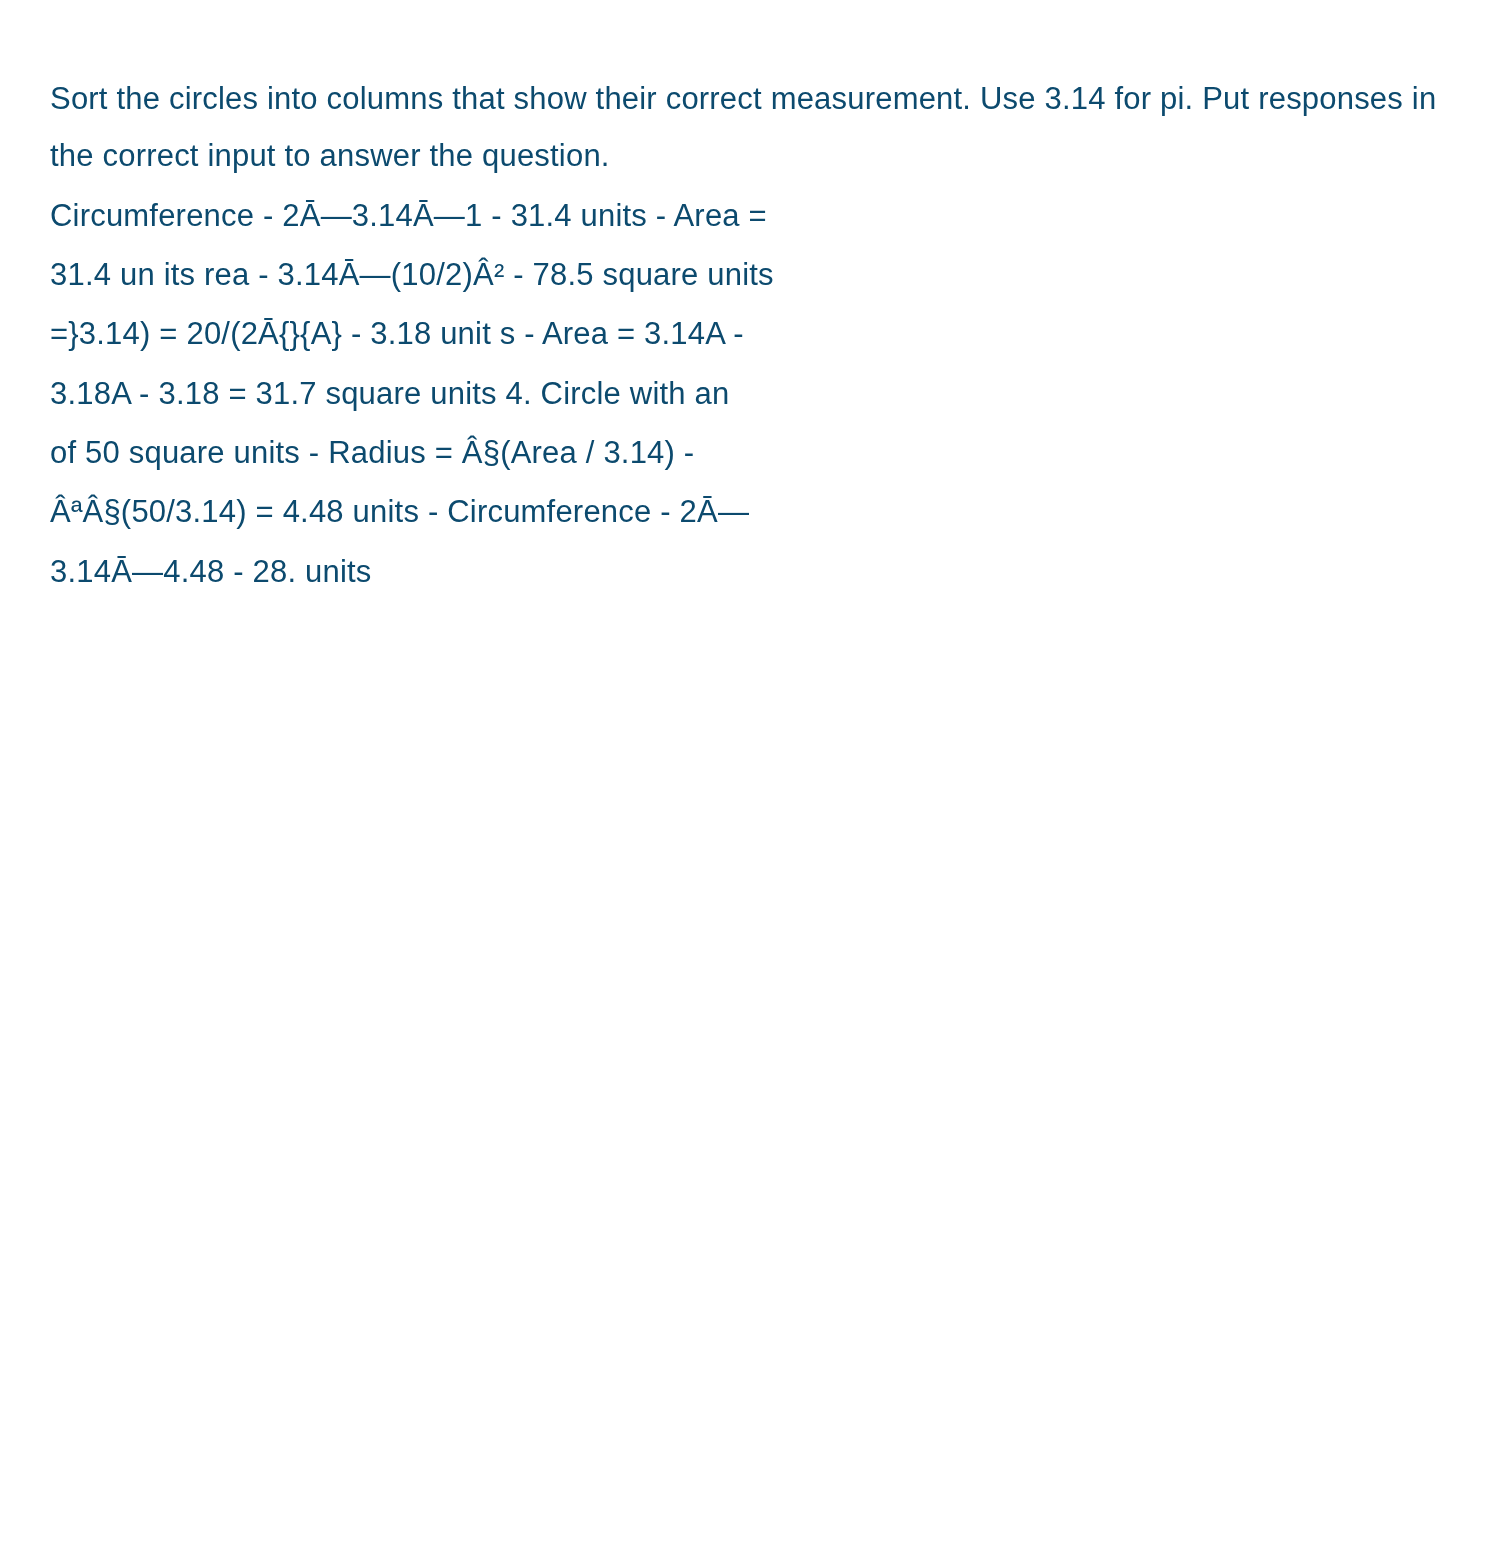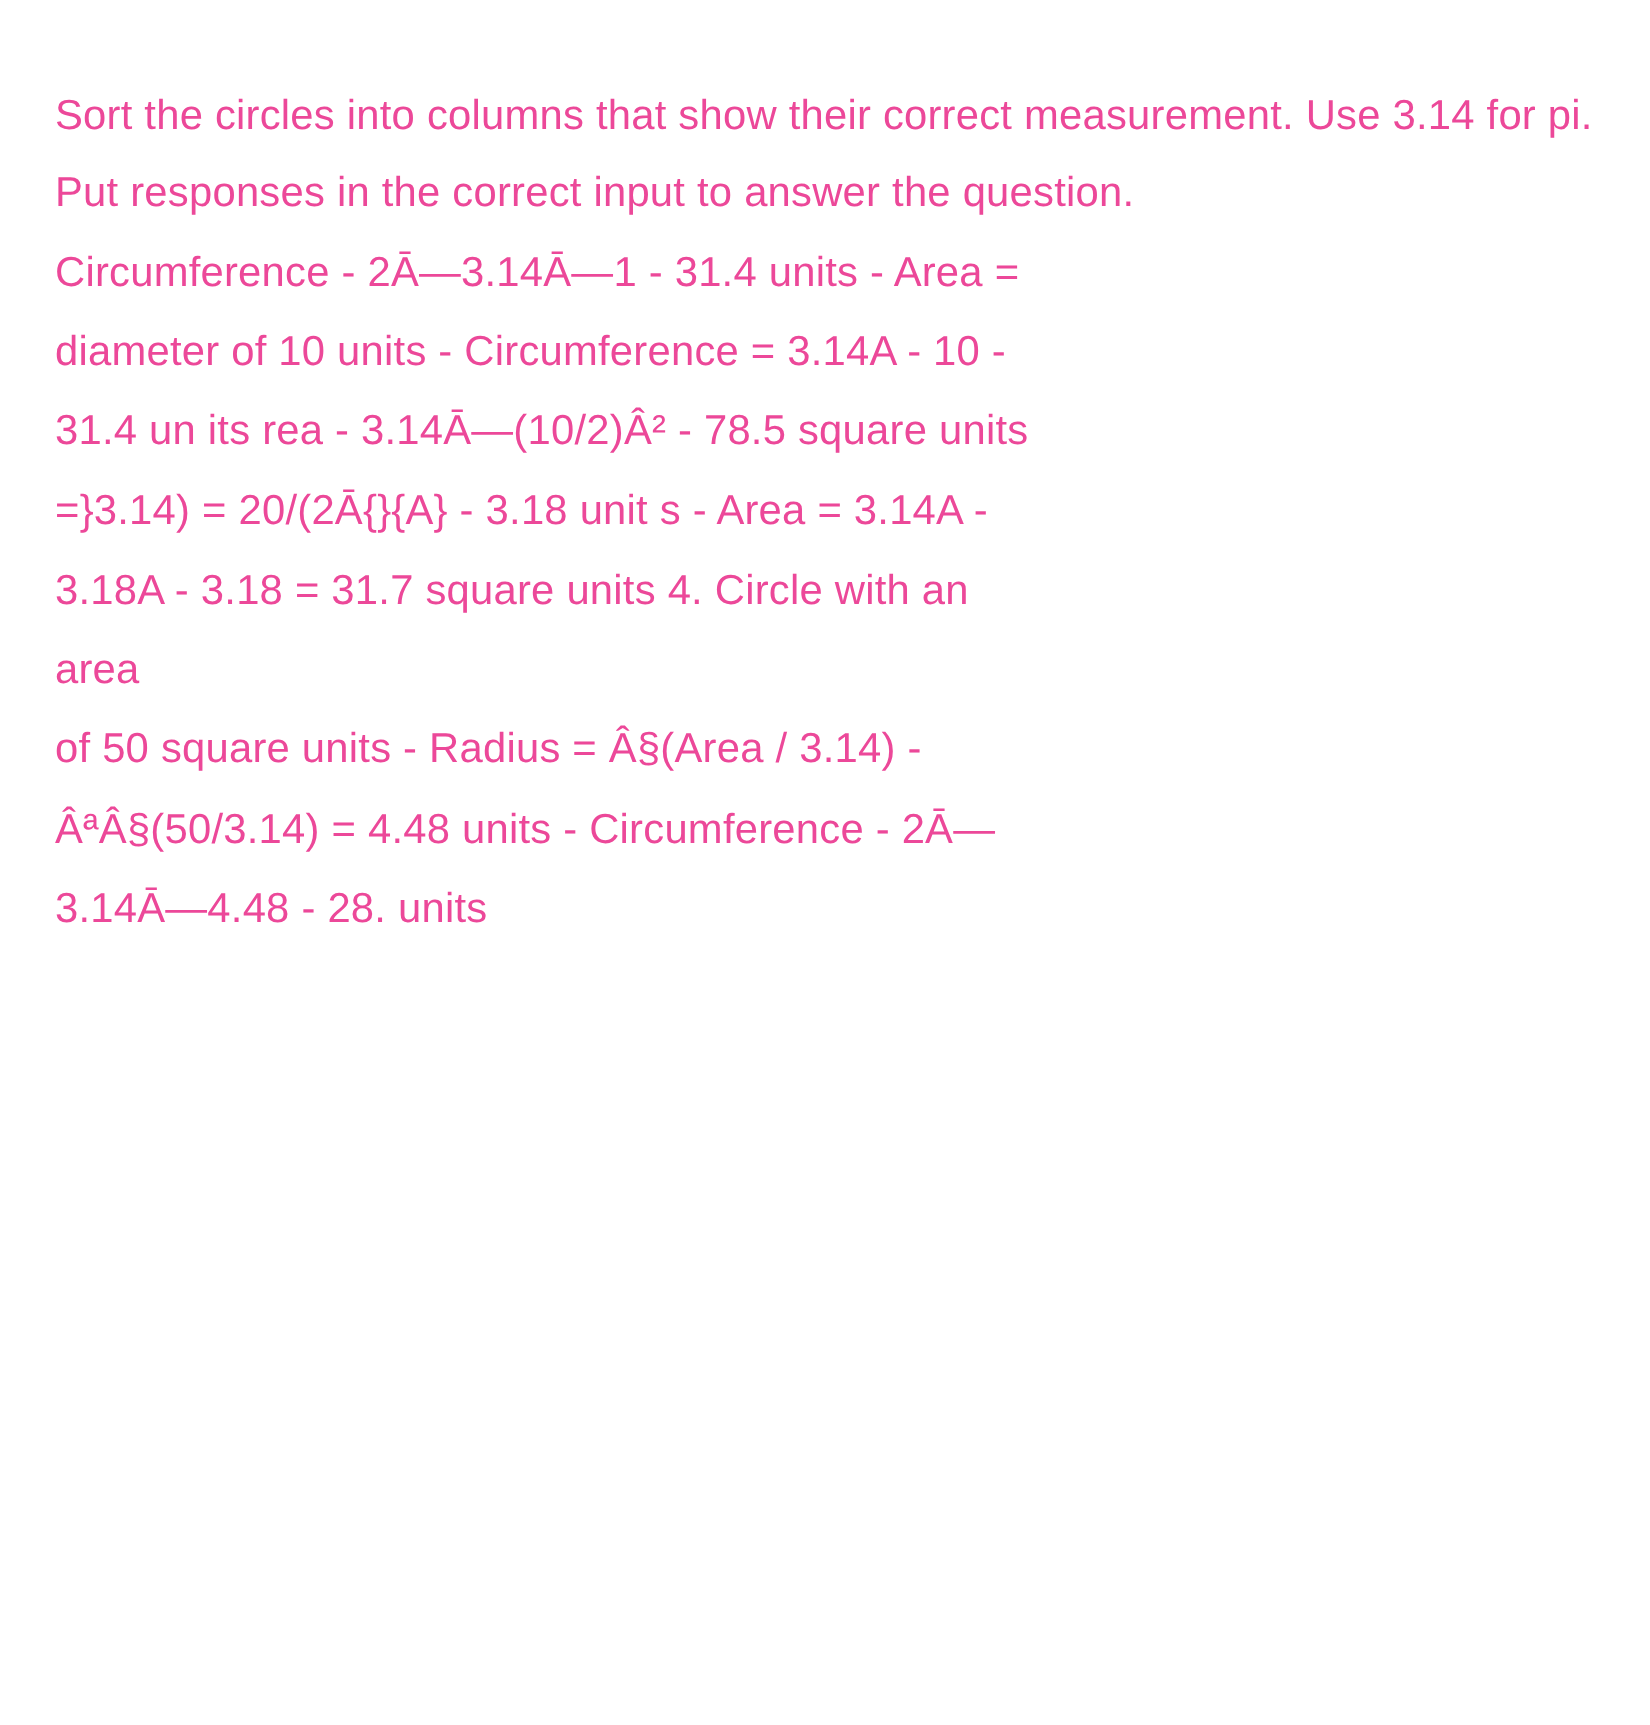--- a/index.html
+++ b/index.html
@@ -8,37 +8,35 @@
       box-sizing: border-box;
     }
     body {
       width: 1500px;
       height: 1568px;
       background: #ffffff;
       font-family: -apple-system, BlinkMacSystemFont, "Segoe UI", Helvetica, Arial, sans-serif;
       padding: 70px 50px 50px 50px;
     }
     .content {
-      font-size: 38px;
+      font-size: 31px;
       line-height: 1.85;
-      color: #ec4899;
+      color: #0c4a6e;
       font-weight: 400;
       letter-spacing: 0.2px;
     }
     .para {
       margin-bottom: 2px;
     }
   </style>
 </head>
 <body>
 
 <div class="content">
   <div class="para">Sort the circles into columns that show their correct measurement. Use 3.14 for pi. Put responses in the correct input to answer the question.</div>
   <div class="para">Circumference - 2Ā—3.14Ā—1 - 31.4 units - Area =</div>
-  <div class="para">diameter of 10 units - Circumference = 3.14A - 10 -</div>
   <div class="para">31.4 un its rea - 3.14Ā—(10/2)Â² - 78.5 square units</div>
   <div class="para">=}3.14) = 20/(2Ā{}{A} - 3.18 unit s - Area = 3.14A -</div>
   <div class="para">3.18A - 3.18 = 31.7 square units 4. Circle with an</div>
-  <div class="para">area</div>
   <div class="para">of 50 square units - Radius = Â§(Area / 3.14) -</div>
   <div class="para">ÂªÂ§(50/3.14) = 4.48 units - Circumference - 2Ā—</div>
   <div class="para">3.14Ā—4.48 - 28. units</div>
 </div>
 
 </body></html>

